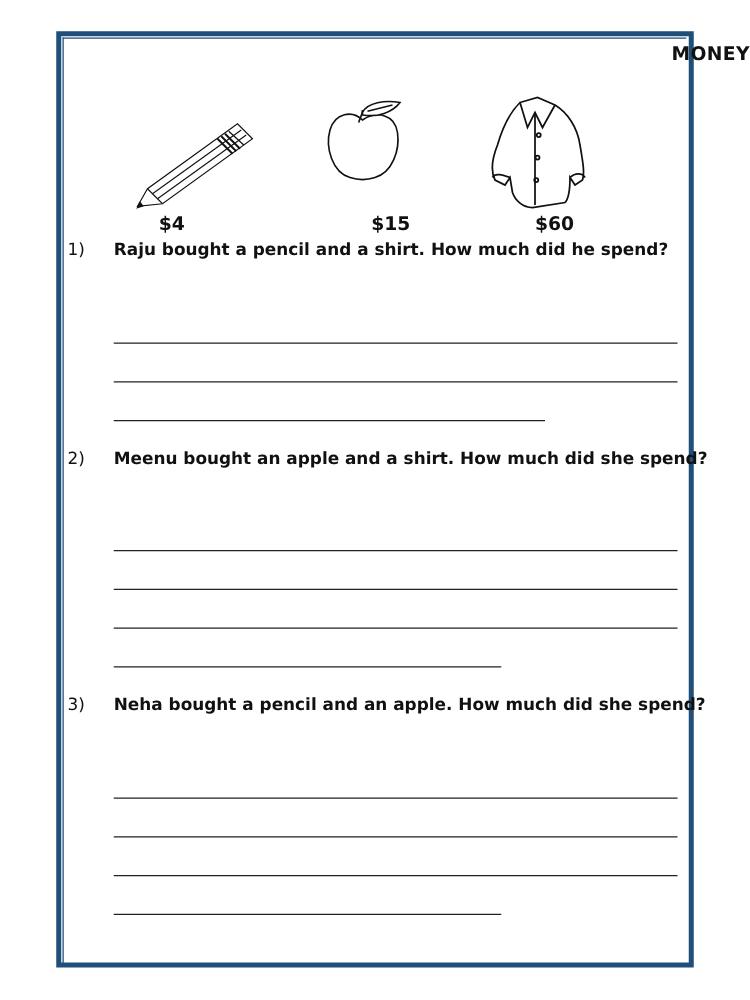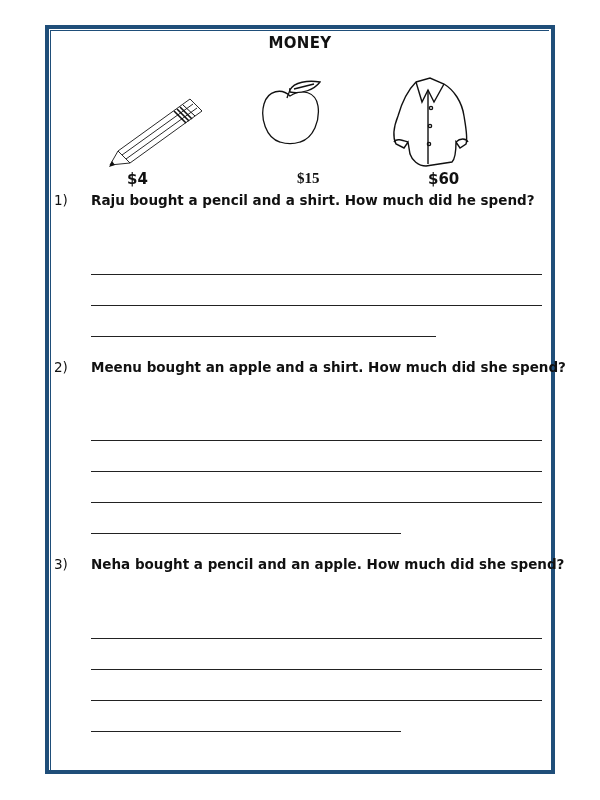--- a/index.html
+++ b/index.html
@@ -2,21 +2,21 @@
 <html><head>
 <meta charset="utf-8">
 <style>
   html, body { margin: 0; padding: 0; background: #ffffff; }
   body { width: 600px; height: 800px; position: relative; overflow: hidden;
          font-family: "DejaVu Sans", sans-serif; color: #111; }
   .outer { position: absolute; left: 45px; top: 25px; width: 502px; height: 741px;
            border: 4px solid #1f4e79; }
   .inner { position: absolute; left: 50px; top: 30px; width: 498px; height: 740px;
            border-top: 1px solid #1f4e79; border-left: 1px solid #1f4e79; }
-  .title { position: absolute; left: 0; width: 600px; top: 34px; text-align: center;
+  .title { position: absolute; left: 0; width: 600px; top: 34px; text-align: right;
            font-weight: bold; font-size: 15px; letter-spacing: 0.3px; }
   .item { position: absolute; }
   .price { position: absolute; font-weight: bold; font-size: 15px; }
   .q { position: absolute; left: 54px; font-size: 13.5px; }
   .q .num { position: absolute; left: 0; top: 0; }
   .q .text { position: absolute; left: 37px; top: 0; white-space: nowrap; font-weight: bold; }
   .line { position: absolute; left: 91px; height: 0; border-top: 1px solid #222; }
   .full { width: 451px; }
 </style>
 </head>
@@ -47,21 +47,21 @@
 <div class="item" style="left:260px; top:80px; width:64px; height:66px;">
   <svg width="64" height="66" viewBox="0 0 64 66">
     <g fill="none" stroke="#111" stroke-width="1.3">
       <path d="M30,16 C22,8 8,10 4,24 C0,38 6,58 20,62 C26,64 34,64 40,62 C54,58 60,40 58,26 C56,12 42,8 30,16 Z" fill="#fff"></path>
       <path d="M27,18 C28,14 30,12 30,8"></path>
       <path d="M30,10 C34,2 48,0 60,2 C54,10 42,14 30,12 Z" fill="#fff"></path>
       <path d="M34,9 L54,4"></path>
     </g>
   </svg>
 </div>
-<div class="price" style="left:297px; top:170px;font-family:Liberation Serif, serif;">$15</div>
+<div class="price" style="left:297px; top:170px;">$15</div>
 
 <div class="item" style="left:390px; top:76px; width:80px; height:92px;">
   <svg width="80" height="92" viewBox="0 0 80 92">
     <g fill="none" stroke="#111" stroke-width="1.4">
       <path d="M26,6 L40,2 L54,8 C64,14 72,26 74,40 C76,52 78,62 76,68 L70,72 L66,66 C66,72 66,82 62,86 L36,90 C28,90 22,84 20,78 L18,66 L14,72 L6,68 C2,60 4,50 8,40 C12,26 18,14 26,6 Z" fill="#fff"></path>
       <path d="M26,6 L32,26 L38,14 L44,26 L54,8"></path>
       <path d="M38,14 L38,88"></path>
       <circle cx="41" cy="32" r="1.6"></circle>
       <circle cx="40" cy="50" r="1.6"></circle>
       <circle cx="39" cy="68" r="1.6"></circle>

